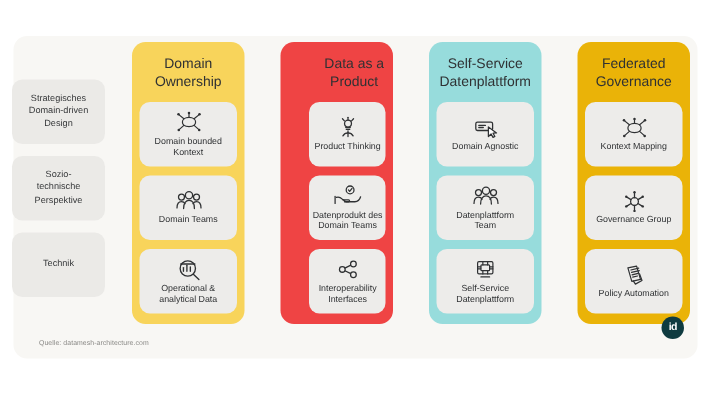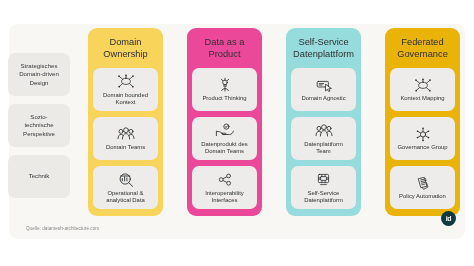--- a/index.html
+++ b/index.html
@@ -219,21 +219,21 @@
               </g>
             </svg>
           </div>
           <div class="card-label">Operational &amp;
 analytical Data</div>
         </div>
 
       </div>
     </div>
 
-    <div class="column" style="background: #ec4899;">
+    <div class="column" style="background: #ef4444; align-items: flex-end;">
       <div class="col-title">Data as a
 Product</div>
       <div class="cards">
 
         <div class="card">
           <div class="card-icon">
             <svg width="16" height="16" viewBox="0 0 16 16">
               <g stroke="#2f3133" stroke-width="0.85" fill="none" stroke-linecap="round">
                 <circle cx="8" cy="5.4" r="2.3"></circle>
                 <path d="M6.5 8.0 L9.5 8.0"></path>

